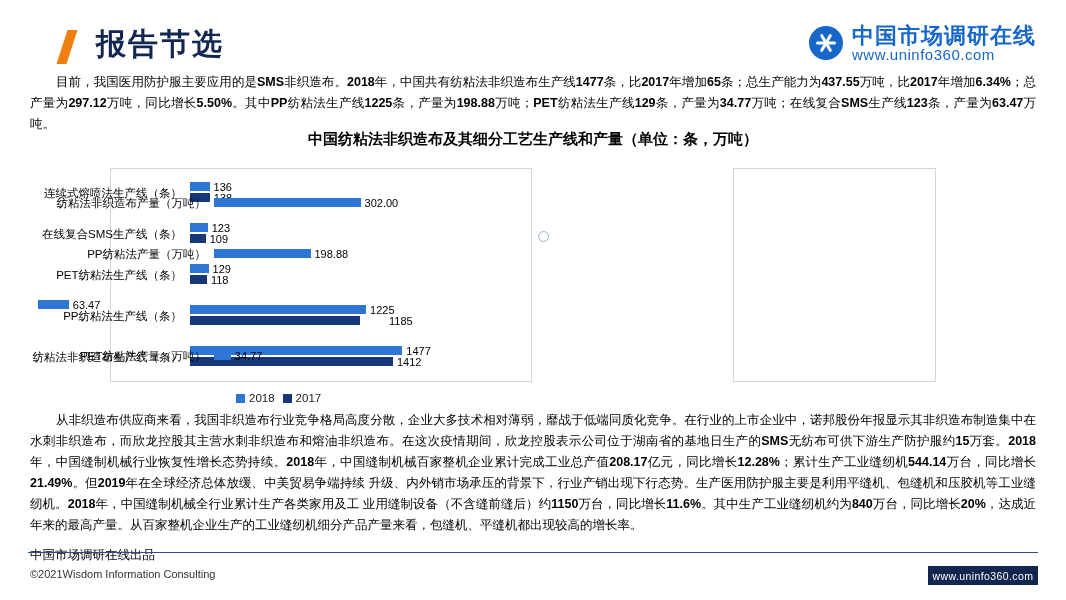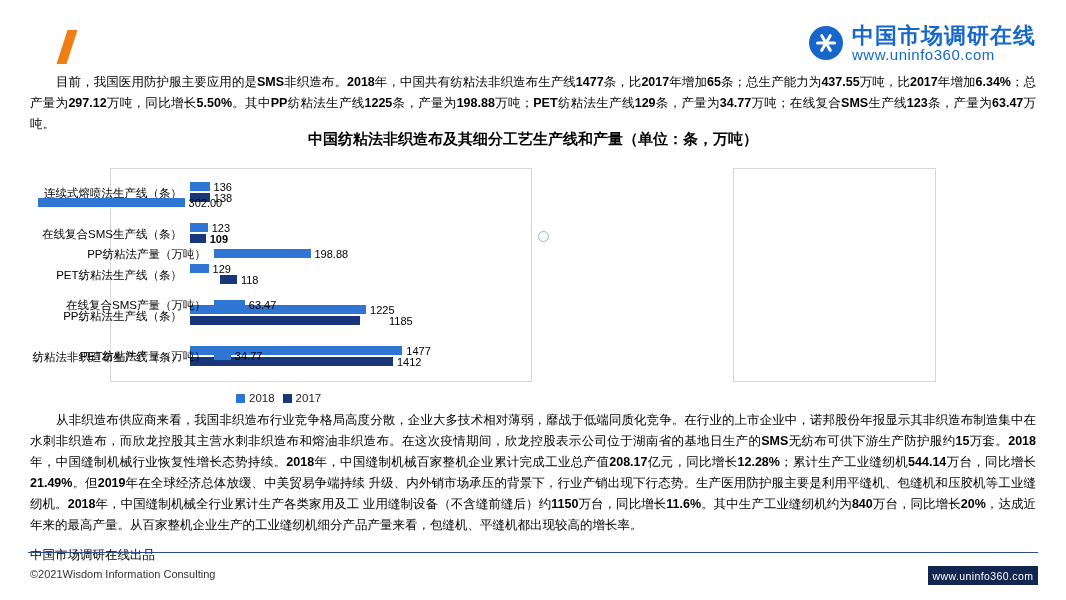--- a/index.html
+++ b/index.html
@@ -234,20 +234,21 @@
     letter-spacing: 0.4px;
   }
 </style>
 </head>
 <body>
 
 <div class="page">
 
   <div class="header">
     <div class="title-slash"></div>
+    <div class="page-title">报告节选</div>
     <div class="brand">
       <div class="brand-logo">
           <i></i>
         </div>
       <div class="brand-text">
         <div class="brand-cn">中国市场调研在线</div>
         <div class="brand-url">www.uninfo360.com</div>
       </div>
     </div>
   </div>
@@ -275,34 +276,34 @@
             </div>
           </div>
         </div>
         <div class="row" style="left: 0px; top: 57px;">
           <div class="cat-label" style="width: 152px;">在线复合SMS生产线（条）</div>
           <div class="bars" style="margin-left: 8px; width: 230px;">
             <div style="position: relative; height: 11px;">
               <span class="bar y2018" style="width: 17.6812px;"></span>
               <span class="bar-val" style="left: 21.6812px; top: -1px;">123</span>
             </div>
-            <div style="position: relative; height: 11px; font-weight: bold;">
+            <div style="position: relative; height: 11px;">
               <span class="bar y2017" style="width: 15.6687px;"></span>
               <span class="bar-val" style="left: 19.6687px; top: -1px;">109</span>
             </div>
           </div>
         </div>
         <div class="row" style="left: 0px; top: 98px;">
           <div class="cat-label" style="width: 152px;">PET纺粘法生产线（条）</div>
           <div class="bars" style="margin-left: 8px; width: 230px;">
             <div style="position: relative; height: 11px;">
               <span class="bar y2018" style="width: 18.5437px;"></span>
               <span class="bar-val" style="left: 22.5437px; top: -1px;">129</span>
             </div>
-            <div style="position: relative; height: 11px; margin-left: 30px;">
+            <div style="position: relative; height: 11px;">
               <span class="bar y2017" style="width: 16.9625px;"></span>
               <span class="bar-val" style="left: 20.9625px; top: -1px;">118</span>
             </div>
           </div>
         </div>
         <div class="row" style="left: 0px; top: 139px;">
           <div class="cat-label" style="width: 152px;">PP纺粘法生产线（条）</div>
           <div class="bars" style="margin-left: 8px; width: 230px;">
             <div style="position: relative; height: 11px;">
               <span class="bar y2018" style="width: 176.094px;"></span>
@@ -323,38 +324,38 @@
             </div>
             <div style="position: relative; height: 11px;">
               <span class="bar y2017" style="width: 202.975px;"></span>
               <span class="bar-val" style="left: 206.975px; top: -1px;">1412</span>
             </div>
           </div>
         </div>
       </div>
     <div id="chart-rows-right">
         <div class="row" style="left: 0px; top: 26px;">
+          <div class="cat-label" style="width: 176px;">纺粘法非织造布产量（万吨）</div>
           <div class="bars" style="margin-left: 8px; width: 190px;">
             <div style="position: relative; height: 11px;">
               <span class="bar y2018" style="width: 146.559px;"></span>
               <span class="bar-val" style="left: 150.559px; top: -1px;">302.00</span>
             </div>
           </div>
         </div>
         <div class="row" style="left: 0px; top: 77px;">
           <div class="cat-label" style="width: 176px;">PP纺粘法产量（万吨）</div>
           <div class="bars" style="margin-left: 8px; width: 165px;">
             <div style="position: relative; height: 11px;">
               <span class="bar y2018" style="width: 96.5153px;"></span>
               <span class="bar-val" style="left: 100.515px; top: -1px;">198.88</span>
             </div>
           </div>
         </div>
         <div class="row" style="left: 0px; top: 128px;">
-          <div class="cat-label" style="width: 176px;">在线复合SMS产量（万吨）</div>
           <div class="bars" style="margin-left: 8px; width: 165px;">
             <div style="position: relative; height: 11px;">
               <span class="bar y2018" style="width: 30.8016px;"></span>
               <span class="bar-val" style="left: 34.8016px; top: -1px;">63.47</span>
             </div>
           </div>
         </div>
         <div class="row" style="left: 0px; top: 179px;">
           <div class="cat-label" style="width: 176px;">PET纺粘法产量（万吨）</div>
           <div class="bars" style="margin-left: 8px; width: 165px;">

